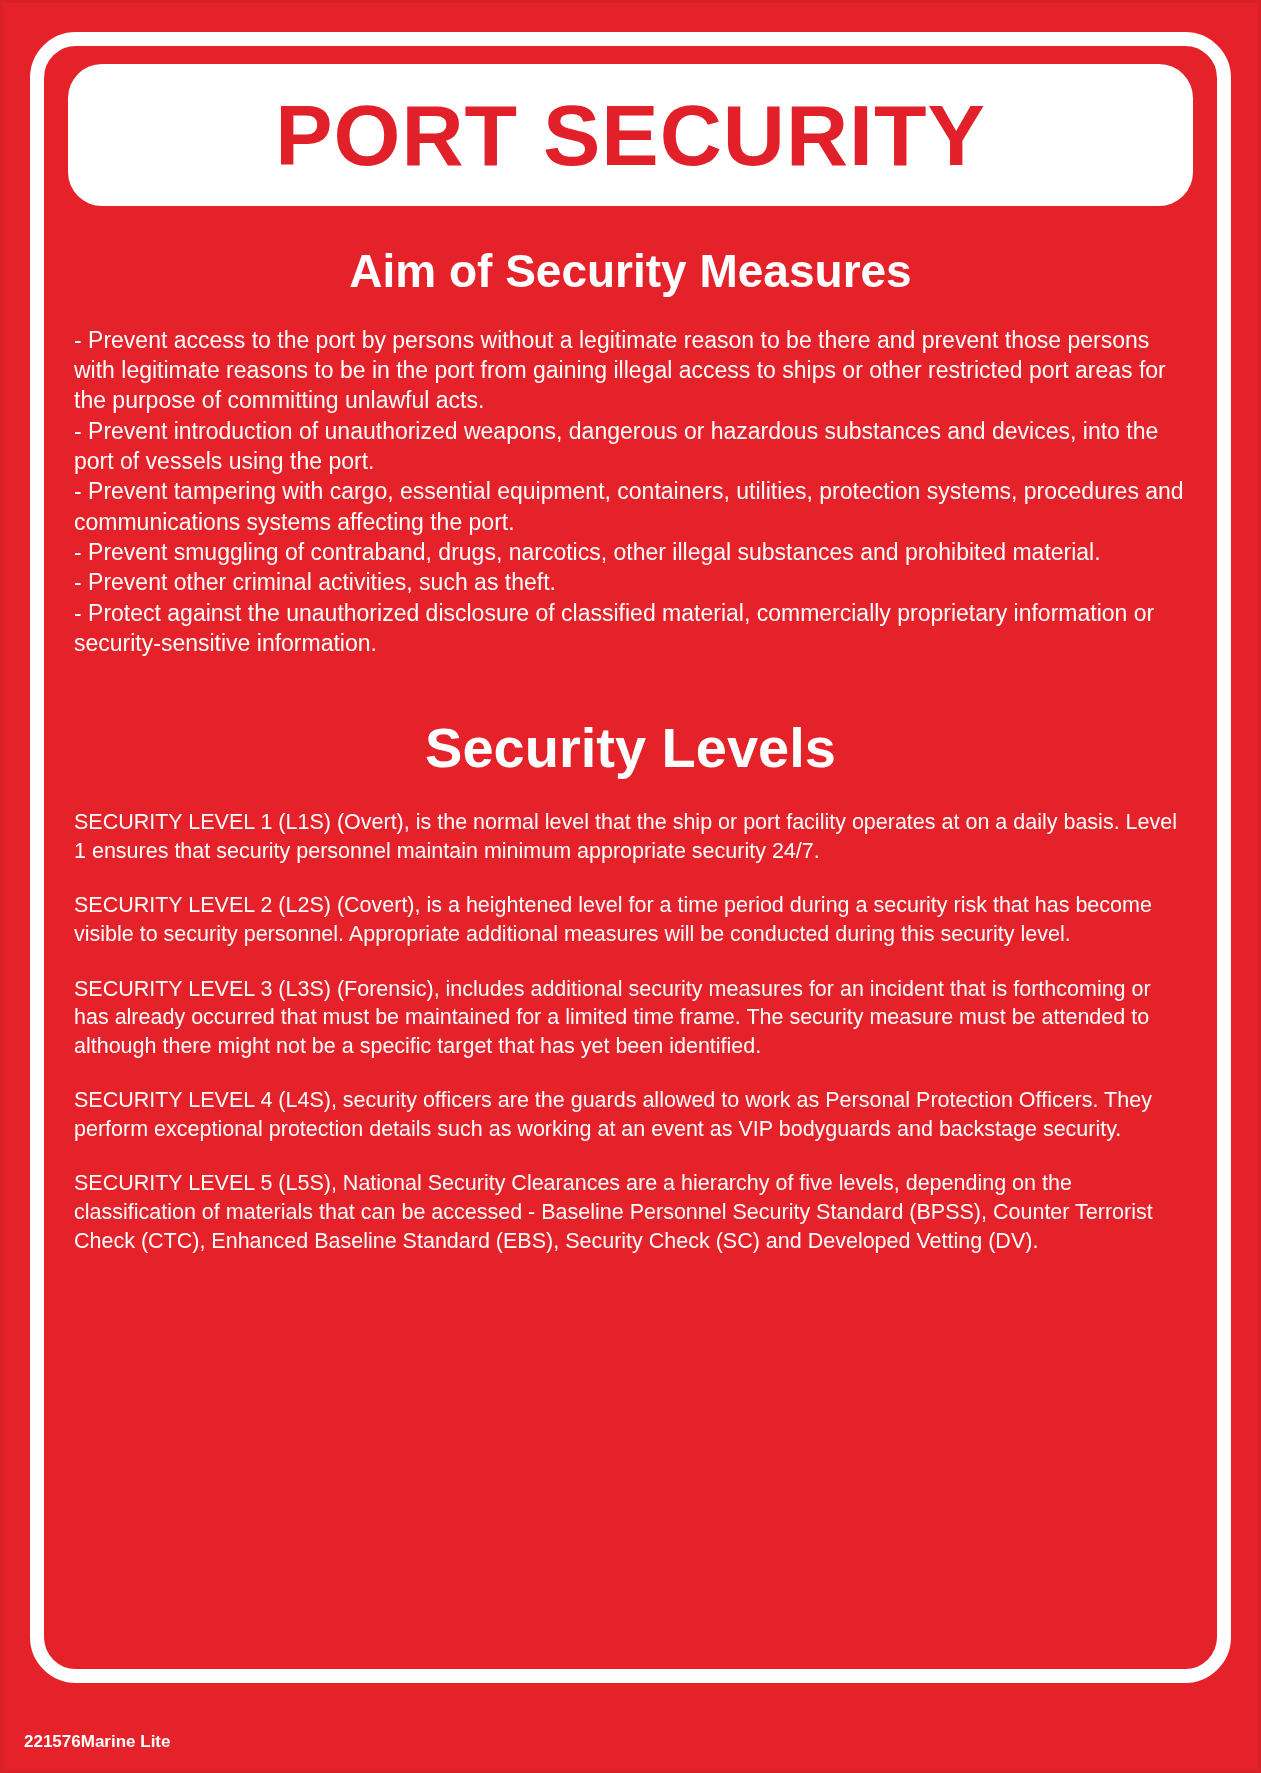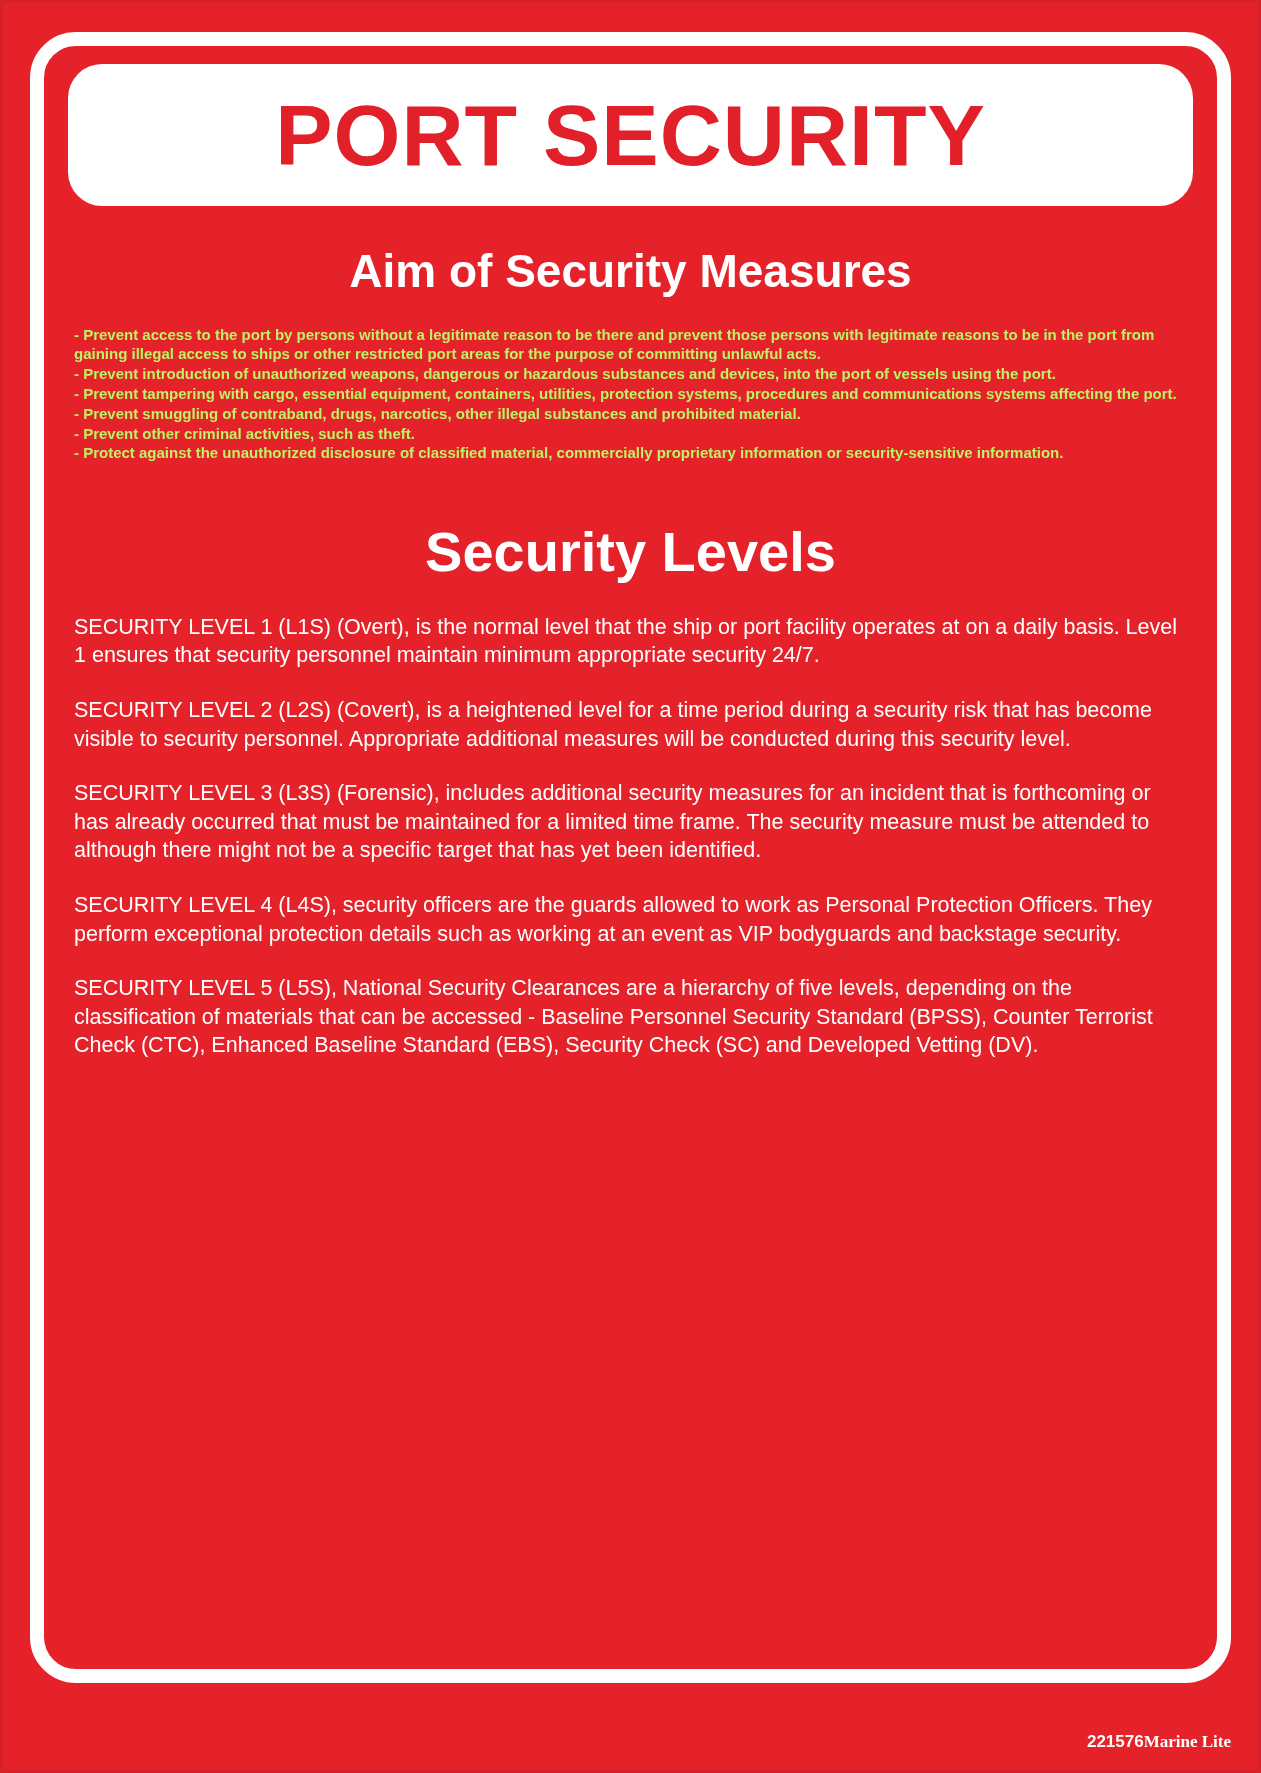--- a/index.html
+++ b/index.html
@@ -80,24 +80,24 @@
     margin: 40px 0 0 0;
     line-height: 1.1;
     font-family: "Liberation Sans", sans-serif;
   }
   .section-head.levels {
     font-size: 56px;
     margin-top: 58px;
   }
   .body-block {
     margin-top: 28px;
-    font-size: 15px;
-    font-weight: bold;
+    font-size: 23px;
+    font-weight: normal;
     line-height: 1.32;
-    color: #bef264;
+    color: #ffffff;
     font-family: "Liberation Sans", sans-serif;
   }
   .body-line {
     margin: 0;
   }
   .levels-block {
     margin-top: 30px;
   }
   .level-para {
     font-size: 21.5px;
@@ -106,39 +106,39 @@
     color: #ffffff;
     margin: 0 0 26px 0;
     font-family: "Liberation Sans", sans-serif;
   }
   .level-para:last-child {
     margin-bottom: 0;
   }
   
   .footer {
     position: absolute;
-    left: 30px;
+    left: 24px;
     right: 30px;
     bottom: 18px;
     height: 26px;
     display: flex;
     align-items: center;
-    justify-content: flex-end;
+    justify-content: flex-start;
   }
   .footer-code {
     color: #ffffff;
     font-size: 17px;
     font-weight: bold;
     font-family: "Liberation Sans", sans-serif;
   }
   .footer-brand {
     color: #ffffff;
     font-size: 17px;
     font-weight: bold;
-    font-family: Liberation Serif, serif;
+    font-family: Liberation Sans, sans-serif;
   }
 </style>
 </head>
 <body>
 
 <div class="poster">
 
   <div class="edge"></div>
   <div class="white-frame"></div>
 

